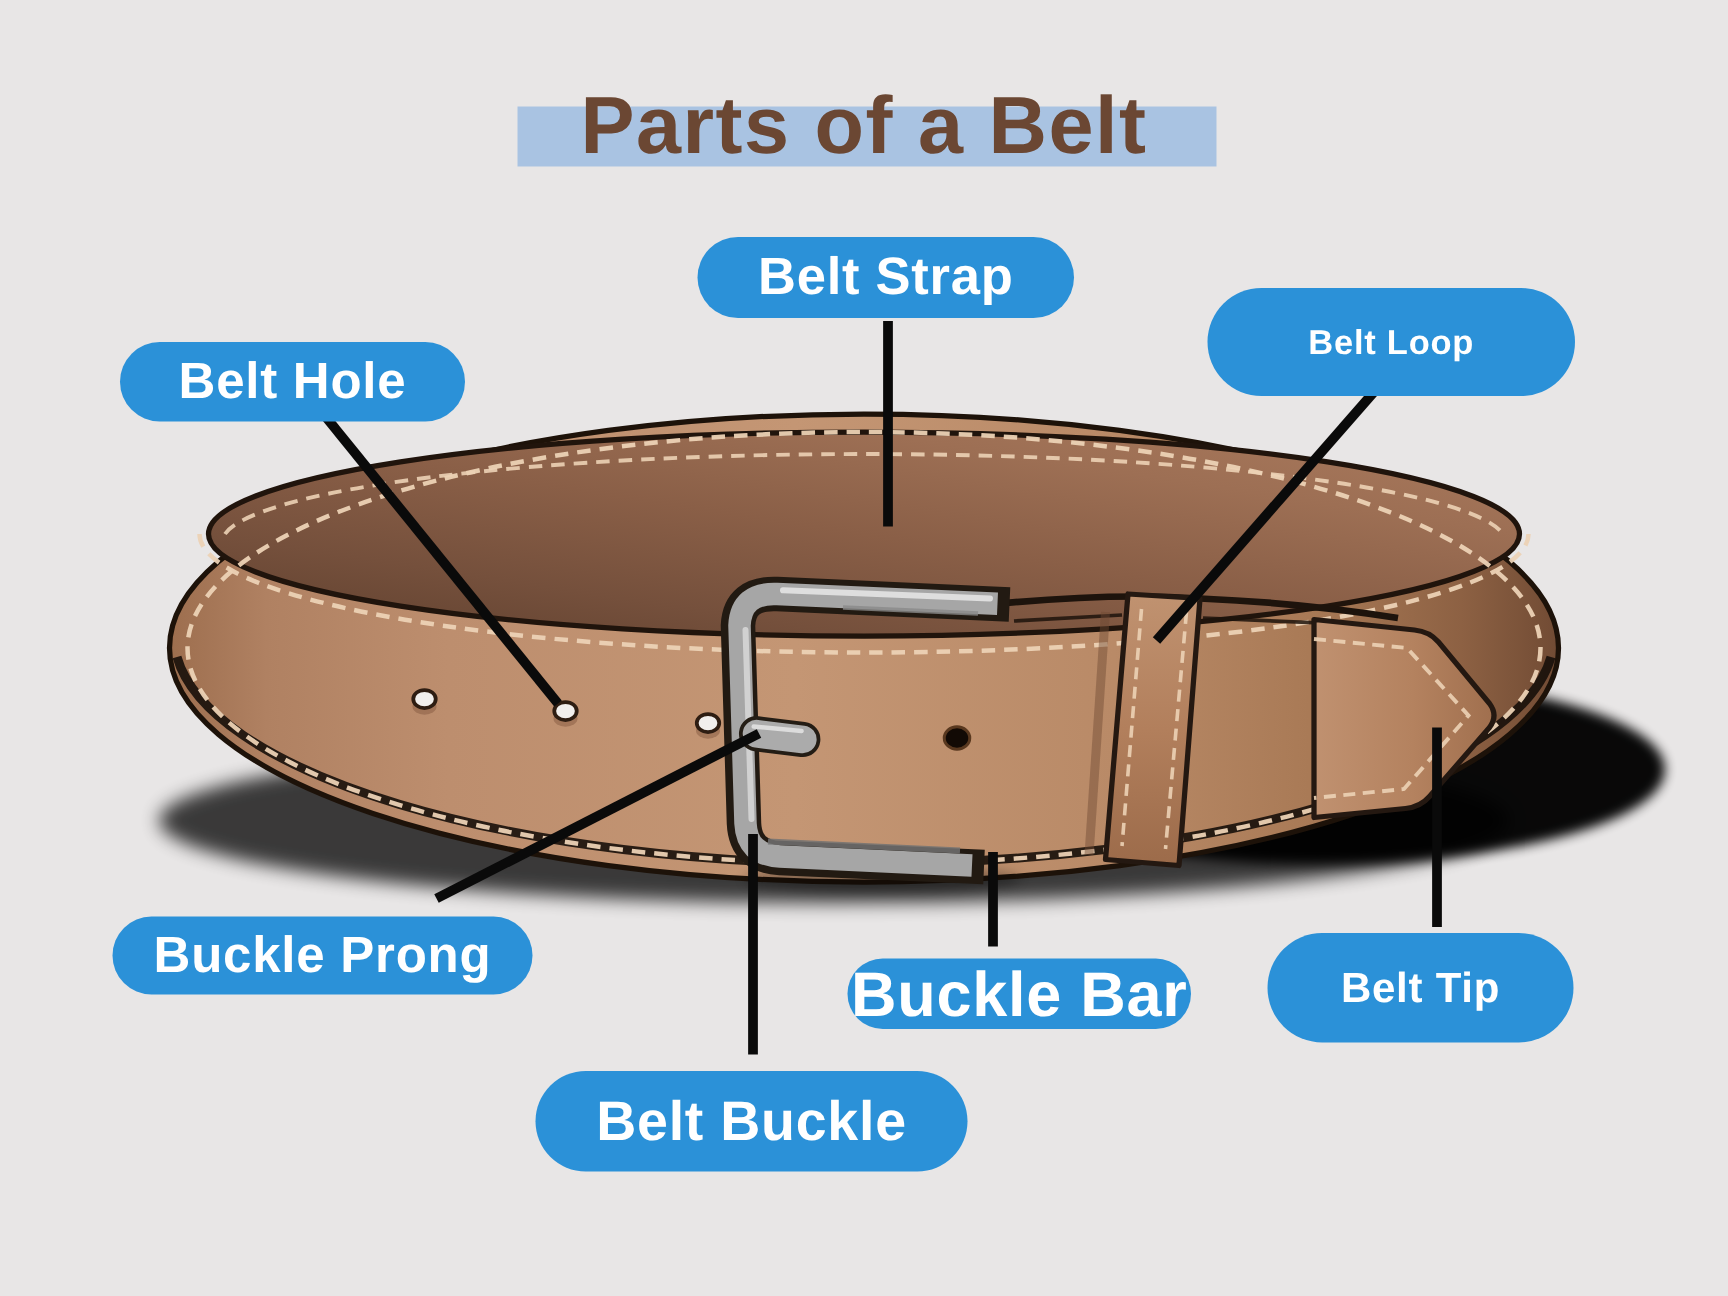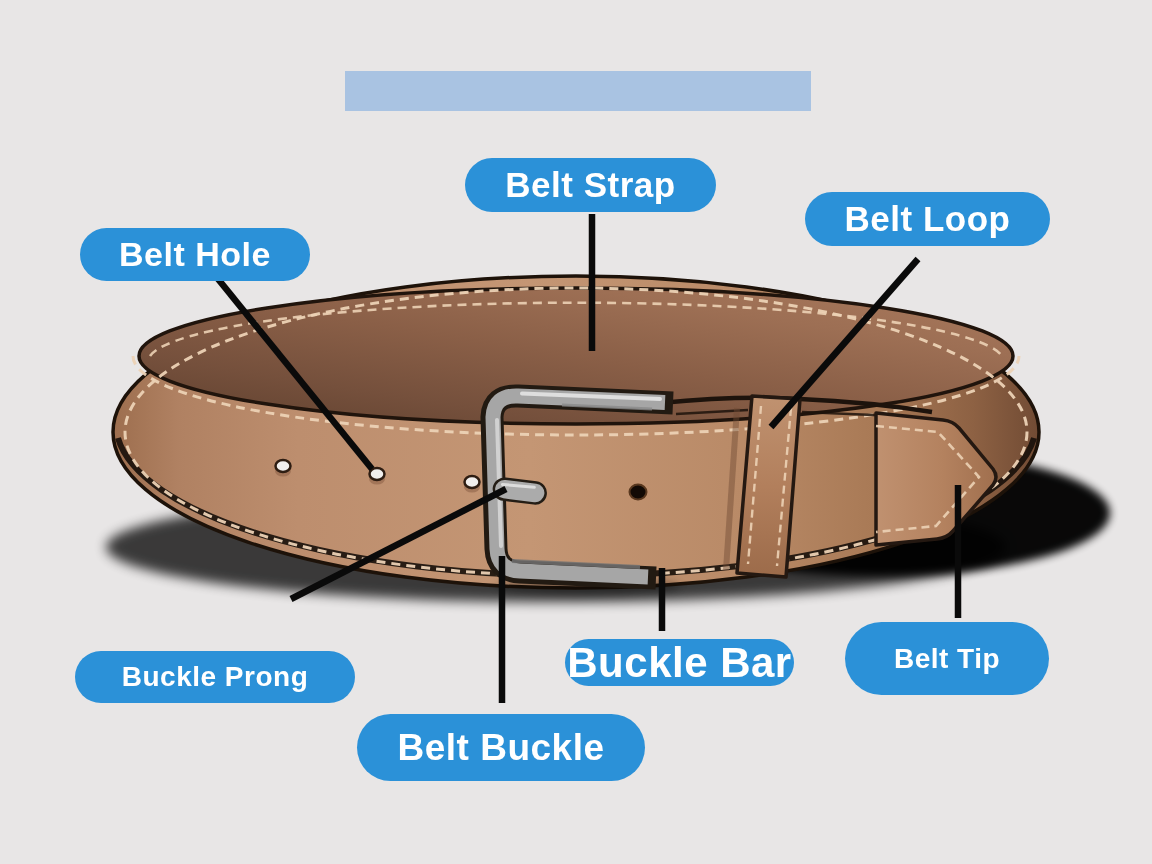--- a/index.html
+++ b/index.html
@@ -24,22 +24,22 @@
   }
 
   
   .pill{
     position:absolute;display:flex;align-items:center;justify-content:center;
     background:#2b91d8;color:#ffffff;font-weight:700;border-radius:999px;
     letter-spacing:.5px;white-space:nowrap;
   }
   #p-belt-hole   {left:80px;  top:188px; width:230px; height:53px; font-size:34px;margin-top:40px;}
   #p-belt-strap  {left:465px; top:158px; width:251px; height:54px; font-size:35px;}
-  #p-belt-loop   {left:805px; top:192px; width:245px; height:54px; font-size:35px;}
-  #p-buckle-prong{left:75px;  top:611px; width:280px; height:52px; font-size:28px;margin-top:40px;}
+  #p-belt-loop   {left:805px; top:192px; width:245px; height:72px; font-size:23px;}
+  #p-buckle-prong{left:75px;  top:611px; width:280px; height:52px; font-size:34px;}
   #p-buckle-bar  {left:565px; top:639px; width:229px; height:47px; font-size:42px;}
   #p-belt-buckle {left:357px; top:714px; width:288px; height:67px; font-size:37px;}
   #p-belt-tip    {left:845px; top:622px; width:204px; height:73px; font-size:28px;}
 </style>
 </head>
 <body>
 
 <div class="stage">
 
   <svg class="belt" width="1152" height="864" viewBox="0 0 1152 864">
@@ -140,20 +140,21 @@
       <line x1="592" y1="214" x2="592" y2="351"></line>
       <line x1="918" y1="259" x2="771" y2="427"></line>
       <line x1="291" y1="599" x2="506" y2="489"></line>
       <line x1="502" y1="556" x2="502" y2="703"></line>
       <line x1="662" y1="568" x2="662" y2="631"></line>
       <line x1="958" y1="485" x2="958" y2="618"></line>
     </g>
   </svg>
 
   <div class="title-highlight"></div>
+  <h1 class="page-title">Parts of a Belt</h1>
 
   <div class="pill" id="p-belt-hole">Belt Hole</div>
   <div class="pill" id="p-belt-strap">Belt Strap</div>
   <div class="pill" id="p-belt-loop">Belt Loop</div>
   <div class="pill" id="p-buckle-prong">Buckle Prong</div>
   <div class="pill" id="p-buckle-bar">Buckle Bar</div>
   <div class="pill" id="p-belt-buckle">Belt Buckle</div>
   <div class="pill" id="p-belt-tip">Belt Tip</div>
 </div>
 

